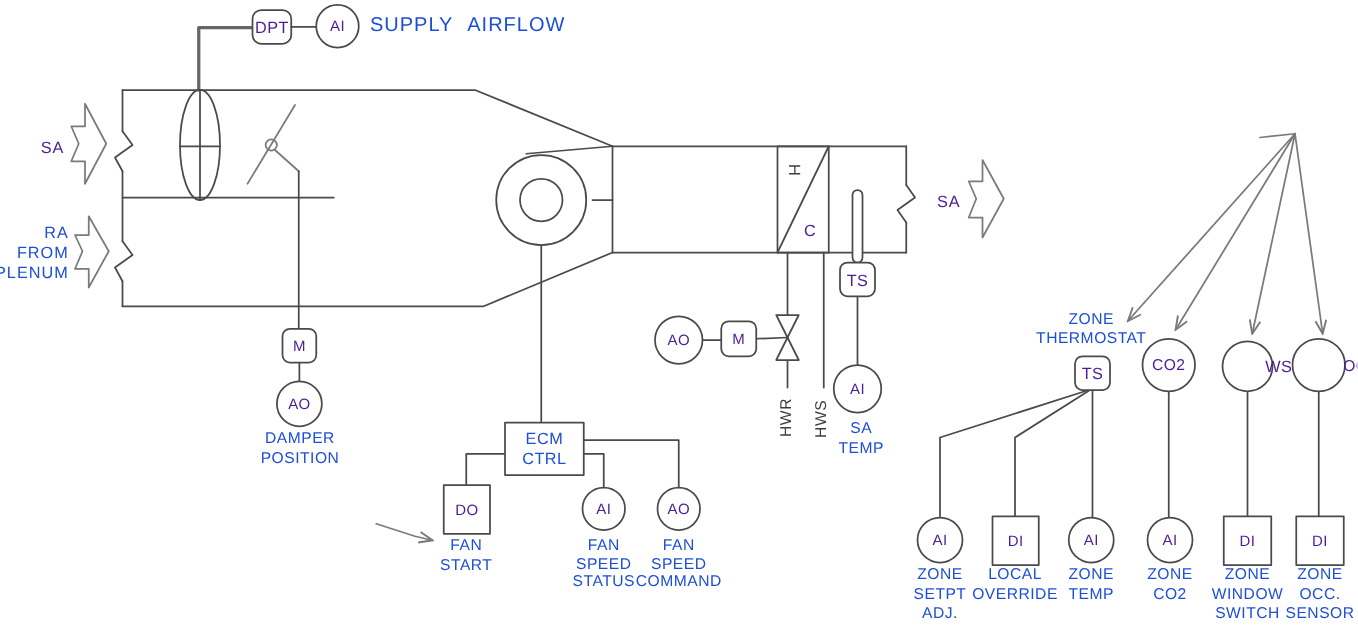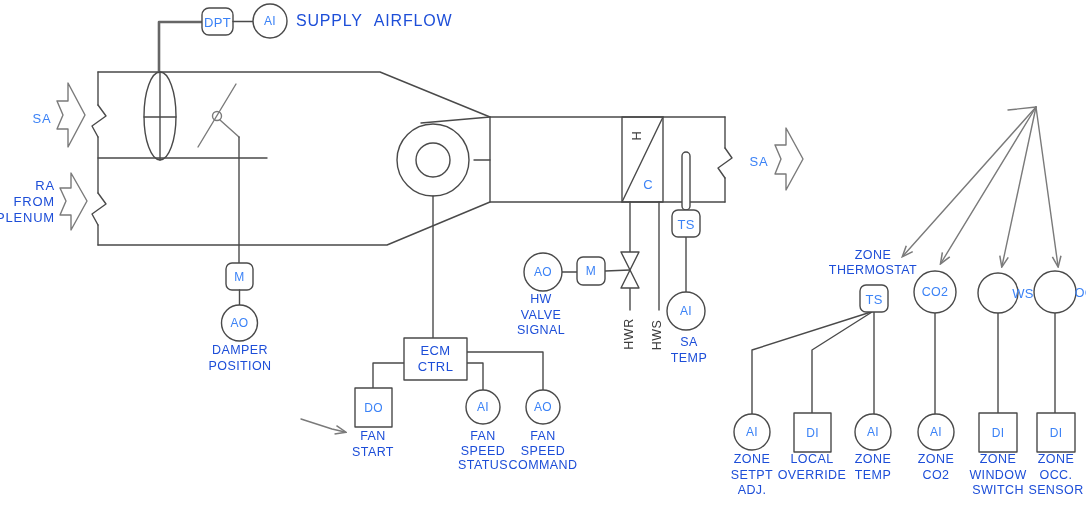--- a/index.html
+++ b/index.html
@@ -8,21 +8,21 @@
   svg{position:absolute;left:0;top:0;}
   .ln{stroke:#4a4a4a;stroke-width:1.4;fill:none;stroke-linecap:round;stroke-linejoin:round;}
   .sk{stroke:#7a7a7a;}
   .thick{stroke:#666;stroke-width:2.6;}
   .wfill{fill:#ffffff;}
   .lbl{position:absolute;white-space:pre-line;text-align:center;transform:translateX(-50%);
        font-size:12.5px;line-height:15.5px;letter-spacing:0.4px;color:#1d4ed8;}
   .lbl.right{transform:none;text-align:right;}
   .lbl.sketch{color:#777;}
   .tag{position:absolute;transform:translate(-50%,-50%);font-size:12px;letter-spacing:0.3px;
-       color:#3b82f6;white-space:nowrap;}
+       color:#4c1d95;white-space:nowrap;}
   .tag.f13{font-size:13px;}
   .tag.f125{font-size:12.5px;}
   .rot-ccw{position:absolute;transform:translate(-50%,-50%) rotate(-90deg);font-size:12.5px;
        letter-spacing:0.5px;color:#3d3d3d;white-space:nowrap;}
   .rot-cw{position:absolute;transform:translate(-50%,-50%) rotate(90deg);font-size:13px;
        letter-spacing:0.3px;color:#3d3d3d;white-space:nowrap;}
   .big{font-size:16px;letter-spacing:0.8px;word-spacing:7px;white-space:nowrap;}
   .f13lbl{font-size:13px;letter-spacing:0.8px;}
 </style>
 </head>
@@ -182,23 +182,20 @@
 <div class="lbl" style="left:483px;top:429px;line-height:14.5px">FAN
 SPEED
 STATUS</div>
 <div class="tag" style="left:543px;top:407px">AO</div>
 <div class="lbl" style="left:543px;top:429px;line-height:14.5px">FAN
 SPEED
 COMMAND</div>
 
 <div class="tag" style="left:543px;top:272px">AO</div>
 <div class="tag" style="left:591px;top:271px">M</div>
-<div class="lbl" style="left:541px;top:292px">HW
-VALVE
-SIGNAL</div>
 <div class="rot-ccw" style="left:629px;top:334px">HWR</div>
 <div class="rot-ccw" style="left:657px;top:335px">HWS</div>
 <div class="rot-cw" style="left:636px;top:136px">H</div>
 <div class="tag f13" style="left:648px;top:184px">C</div>
 
 <div class="tag f13" style="left:686px;top:223.5px">TS</div>
 <div class="tag" style="left:686px;top:311px">AI</div>
 <div class="lbl" style="left:689px;top:335px">SA
 TEMP</div>
 <div class="tag f13 f13lbl" style="left:759px;top:161px">SA</div>

